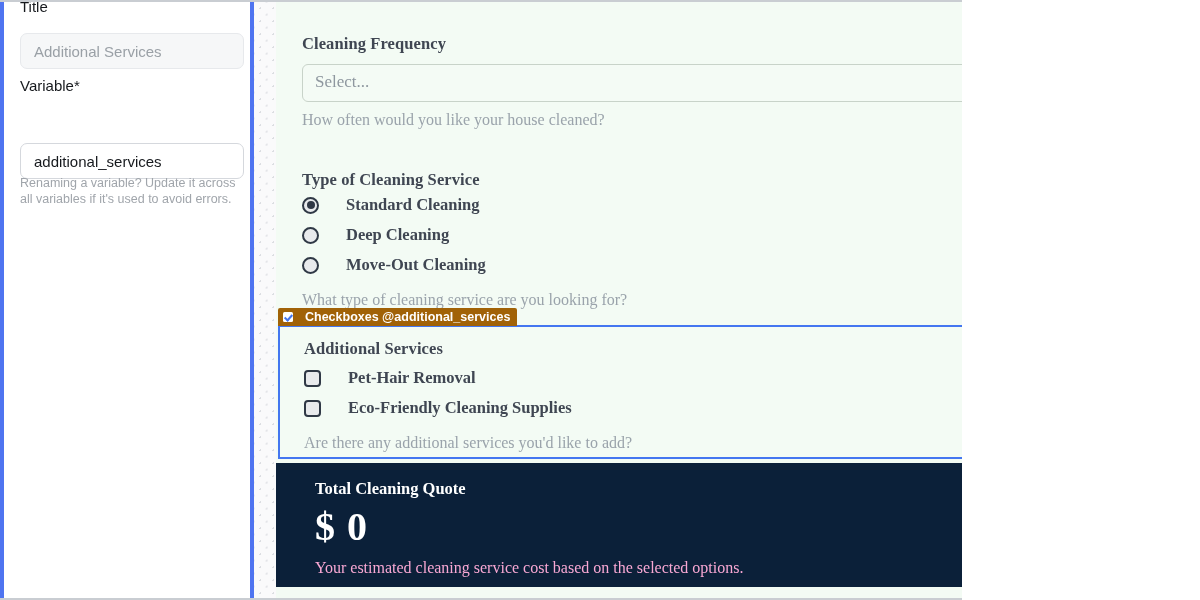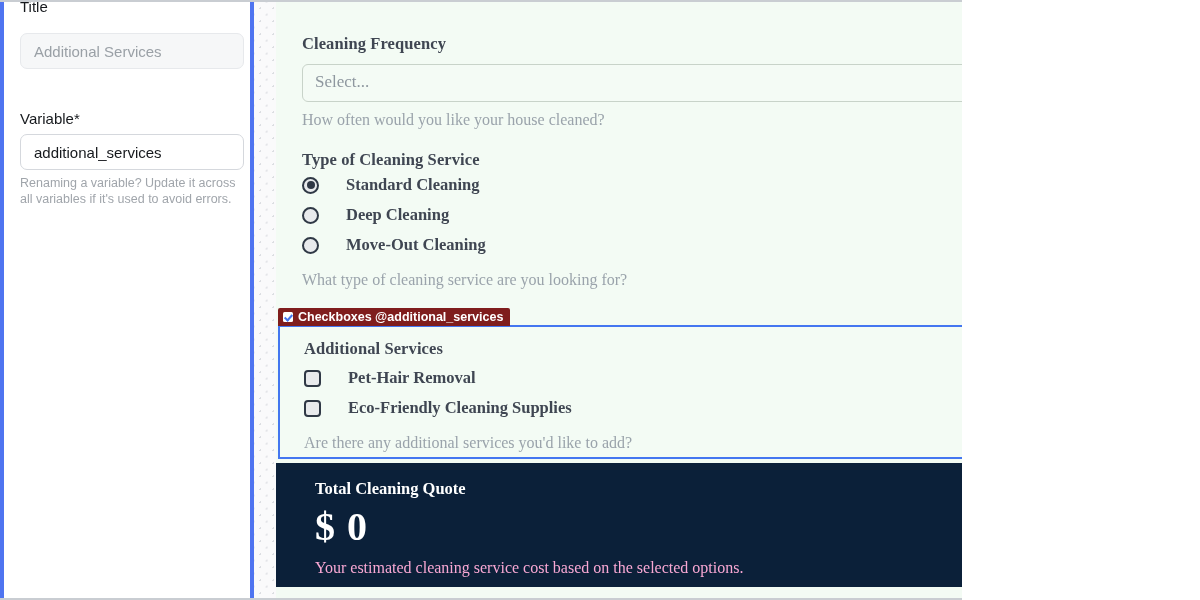--- a/index.html
+++ b/index.html
@@ -38,42 +38,42 @@
   }
 
   .field-label {
     font-size: 15px;
     color: #16191d;
     font-weight: 400;
     line-height: 18px;
     margin: 0;
   }
   #title-label { position: absolute; left: 16px; top: -4px; }
-  #variable-label { position: absolute; left: 16px; top: 108px; }
+  #variable-label { position: absolute; left: 16px; top: 75px; }
 
   .text-input {
     position: absolute;
     left: 16px;
     width: 224px;
     height: 36px;
     box-sizing: border-box;
     border-radius: 7px;
     font-size: 15px;
     font-family: "Liberation Sans", sans-serif;
     padding: 0 13px;
     outline: none;
   }
   #title-input {
     top: 31px;
     background: #f6f7f8;
     border: 1px solid #e7e9ec;
     color: #9aa0a6;
   }
   #variable-input {
-    top: 132px;
+    top: 141px;
     background: #ffffff;
     border: 1px solid #d5d8dd;
     color: #16191d;
   }
   #title-input::placeholder { color: #9aa0a6; }
 
   #variable-help {
     position: absolute;
     left: 16px;
     top: 173px;
@@ -164,21 +164,21 @@
   #freq-chevron {
     position: absolute;
     right: 16px;
     top: 12px;
     width: 13px;
     height: 13px;
   }
   #freq-help { display: block; margin-top: 9px; }
 
   
-  #type-block { position: absolute; left: 26px; top: 148px; }
+  #type-block { position: absolute; left: 26px; top: 168px; }
   .opt-row { display: flex; align-items: center; height: 30px; gap: 16px; }
   .radio {
     width: 17px; height: 17px;
     border-radius: 50%;
     border: 2px solid #2f3845;
     background: #e8eaec;
     box-sizing: border-box;
     margin-right: 11px;
     display: flex; align-items: center; justify-content: center;
     flex: none;
@@ -189,26 +189,26 @@
   }
   #type-help { display: block; margin-top: 11px; }
 
   
   #selection-badge {
     position: absolute;
     left: 2px;
     top: 306px;
     height: 18px;
     padding: 0 7px 0 5px;
-    background: #7f1d1d;
+    background: #a16207;
     color: #ffffff;
     border-radius: 2px 2px 0 0;
     display: flex;
     align-items: center;
-    gap: 5px;
+    gap: 12px;
     font-family: "Liberation Sans", sans-serif;
     font-size: 12.5px;
     font-weight: 700;
     white-space: nowrap;
     z-index: 5;
   }
   #badge-check {
     width: 10px; height: 10px;
     background: #ffffff;
     border-radius: 1.5px;

